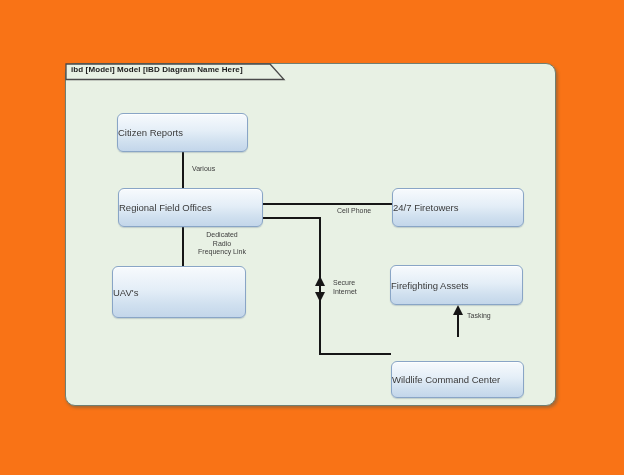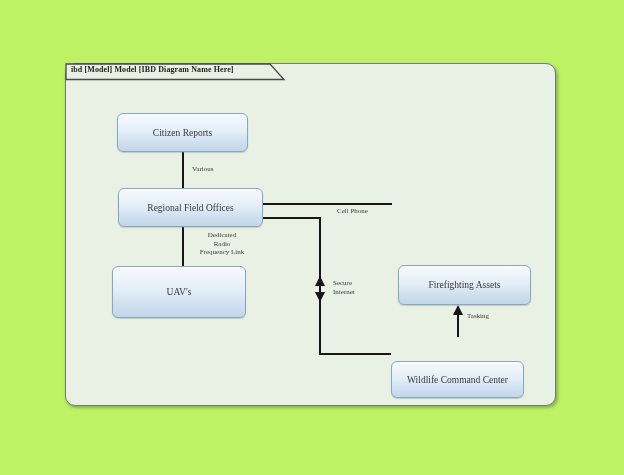--- a/index.html
+++ b/index.html
@@ -1,21 +1,21 @@
 <!DOCTYPE html>
 <html><head>
 <meta charset="utf-8">
 <style>
   html, body { margin: 0; padding: 0; background: #ffffff; }
   .stage {
     position: relative;
     width: 624px;
     height: 475px;
-    background: #bef264;
-    font-family: Liberation Serif, serif;
+    background: #f97316;
+    font-family: Liberation Sans, sans-serif;
     overflow: hidden;
   }
   .frame {
     position: absolute;
     left: 65px; top: 63px;
     width: 491px; height: 343px;
     background: #e8f1e4;
     border: 1.4px solid #6f7f73;
     border-radius: 10px;
     box-shadow: 1.5px 2px 3px rgba(80, 90, 80, 0.45);
@@ -38,30 +38,29 @@
   }
   .node {
     position: absolute;
     box-sizing: border-box;
     background: linear-gradient(180deg, #f7fafd 0%, #e4eef7 45%, #d0e0ef 75%, #c3d6ea 100%);
     border: 1px solid #89a5c6;
     border-radius: 6px;
     box-shadow: inset 0 1px 0 rgba(255,255,255,0.75), 0 1px 1px rgba(120,140,160,0.35);
     display: flex;
     align-items: center;
-    justify-content: center;
     font-size: 9.5px;
     color: #3a3a3a;
     text-align: center;
   }
   .n-citizen      { left: 117px; top: 113px; width: 131px; height: 39px; }
   .n-regional     { left: 118px; top: 188px; width: 145px; height: 39px; }
   .n-firetowers   { left: 392px; top: 188px; width: 132px; height: 39px; }
   .n-uavs         { left: 112px; top: 266px; width: 134px; height: 52px; }
-  .n-firefighting { left: 390px; top: 265px; width: 133px; height: 40px; margin-left: 8px; }
+  .n-firefighting { left: 390px; top: 265px; width: 133px; height: 40px; }
   .n-wildlife     { left: 391px; top: 337px; width: 133px; height: 37px; margin-top: 24px; }
 
   .line { position: absolute; background: #161616; }
   .l-citizen-regional   { left: 182px; top: 152px; width: 2px;   height: 37px; }
   .l-regional-uavs      { left: 182px; top: 227px; width: 2px;   height: 40px; }
   .l-regional-firetower { left: 250px; top: 203px; width: 142px; height: 2px;  }
   .l-regional-corner    { left: 251px; top: 217px; width: 70px;  height: 2px;  }
   .l-corner-down        { left: 319px; top: 217px; width: 2px;   height: 138px;}
   .l-corner-wildlife    { left: 319px; top: 353px; width: 72px;  height: 2px;  }
   .l-wildlife-assets    { left: 457px; top: 310px; width: 2px;   height: 27px; }
@@ -109,20 +108,23 @@
   <div class="arrow up   a-tasking"></div>
   <div class="arrow up   a-secure-up"></div>
   <div class="arrow down a-secure-down"></div>
 
   <div class="node n-citizen">
     <span>Citizen Reports</span>
   </div>
   <div class="node n-regional">
     <span>Regional Field Offices</span>
   </div>
+  <div class="node n-firetowers">
+    <span>24/7 Firetowers</span>
+  </div>
   <div class="node n-uavs">
     <span>UAV's</span>
   </div>
   <div class="node n-firefighting">
     <span>Firefighting Assets</span>
   </div>
   <div class="node n-wildlife">
     <span>Wildlife Command Center</span>
   </div>
 

